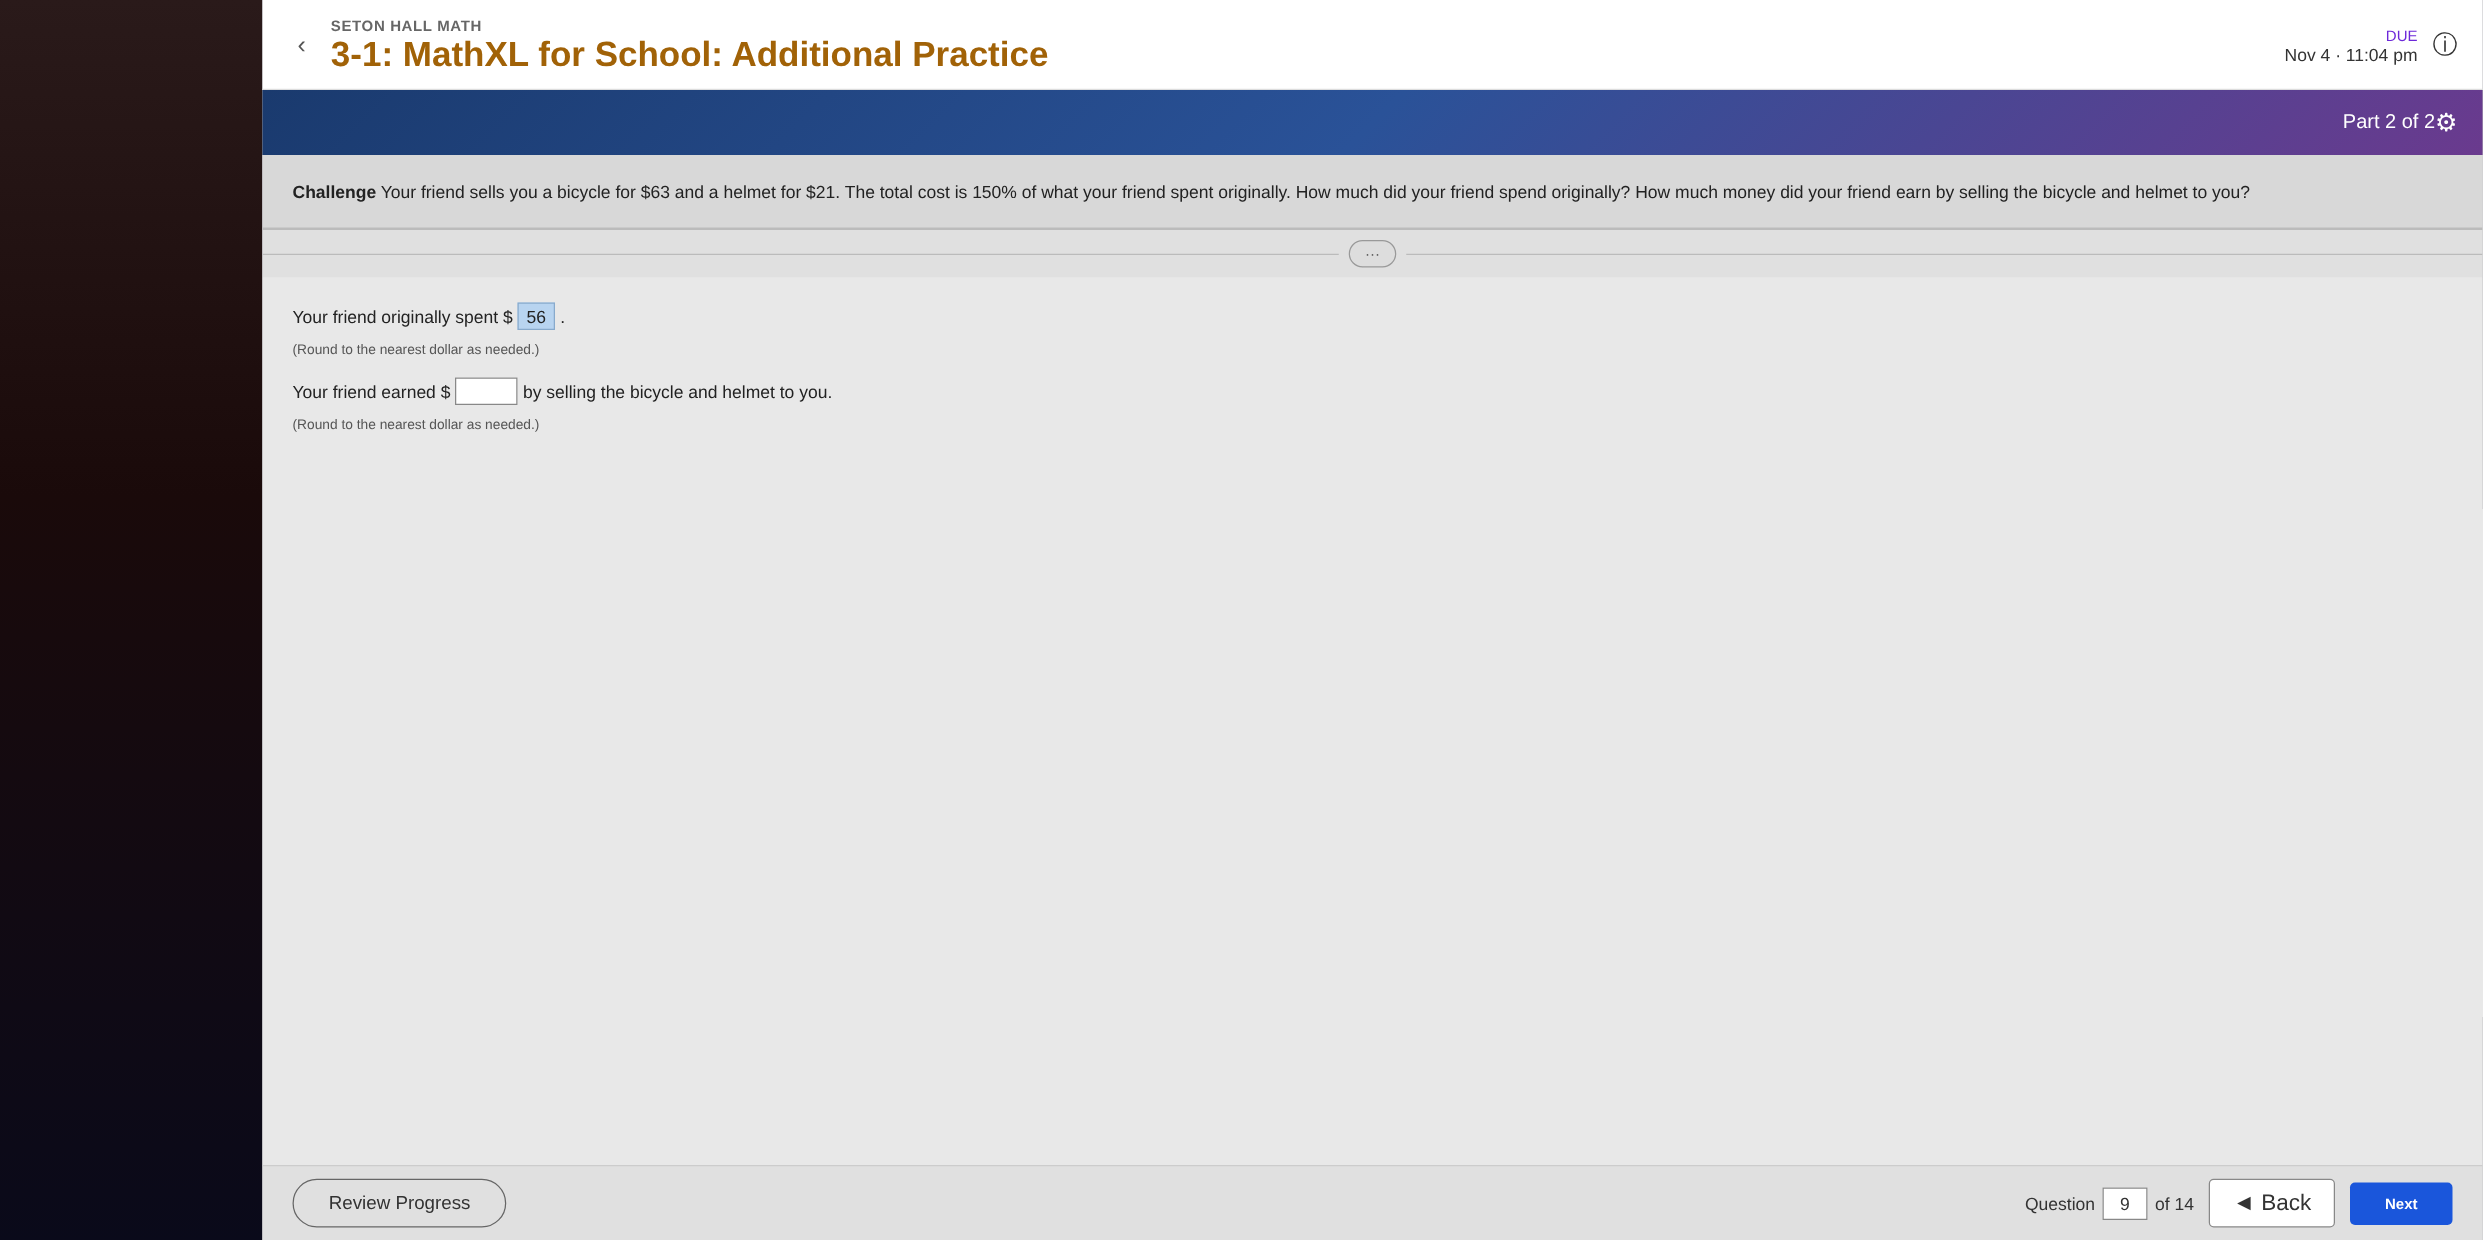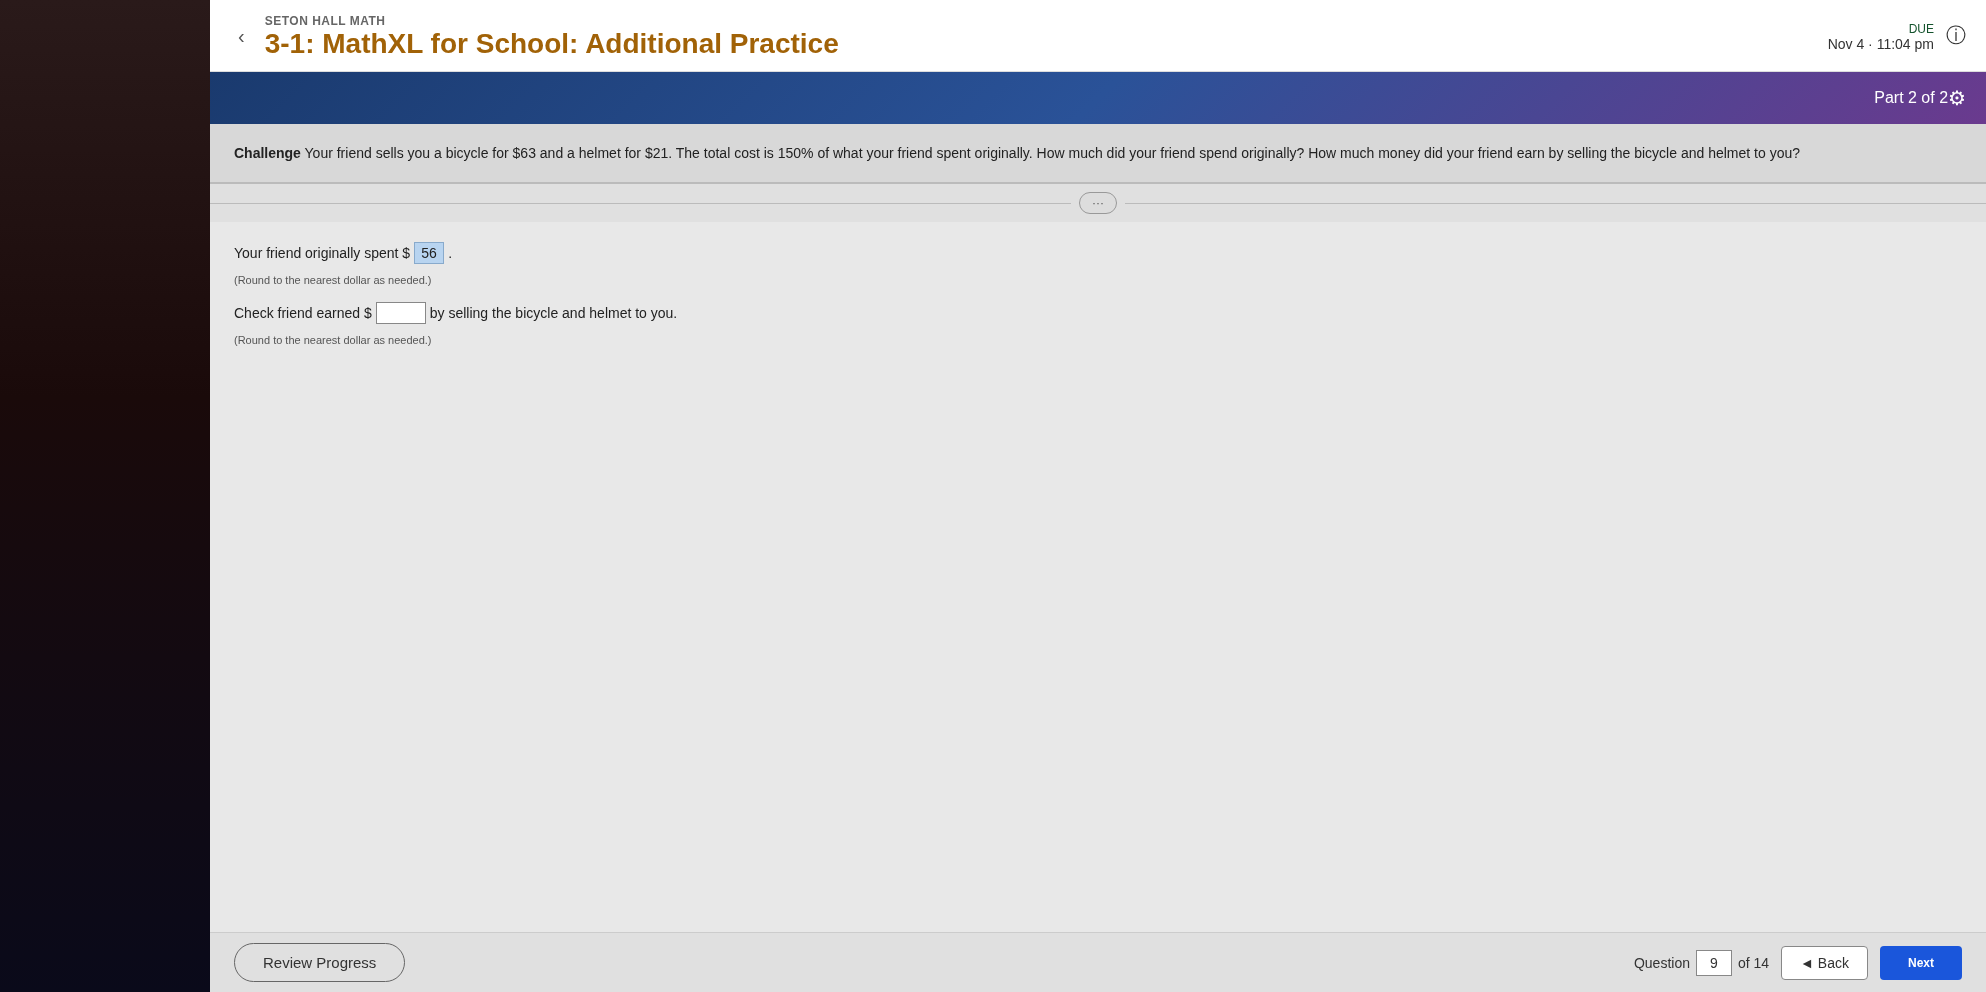--- a/index.html
+++ b/index.html
@@ -69,21 +69,21 @@
 
     .header-right {
       display: flex;
       align-items: flex-start;
       gap: 12px;
       text-align: right;
     }
 
     .due-label {
       font-size: 12px;
-      color: #14532d;
+      color: #6d28d9;
       text-transform: uppercase;
     }
 
     .due-date {
       font-size: 14px;
       color: #333;
       font-weight: 500;
     }
 
     .info-icon {
@@ -289,21 +289,21 @@
       font-size: 14px;
       min-width: 36px;
       text-align: center;
     }
 
     .back-btn {
       border: 1px solid #888;
       border-radius: 4px;
       padding: 8px 18px;
       background: white;
-      font-size: 14px;
+      font-size: 18px;
       color: #333;
       cursor: pointer;
       display: flex;
       align-items: center;
       gap: 4px;
     }
 
     .next-btn {
       border: none;
       border-radius: 4px;
@@ -374,21 +374,21 @@
       <div class="answer-line">
         <span>Your friend originally spent $</span>
         <span class="answer-value">56</span>
         <span>.</span>
       </div>
       <div class="answer-line">
         <span class="note">(Round to the nearest dollar as needed.)</span>
       </div>
 
       <div class="answer-line" style="margin-top: 16px;">
-        <span>Check friend earned $</span>
+        <span>Your friend earned $</span>
         <input class="answer-input" type="text" style="">
         <span> by selling the bicycle and helmet to you.</span>
       </div>
       <div class="answer-line">
         <span class="note">(Round to the nearest dollar as needed.)</span>
       </div>
 
     </div>
 
 

